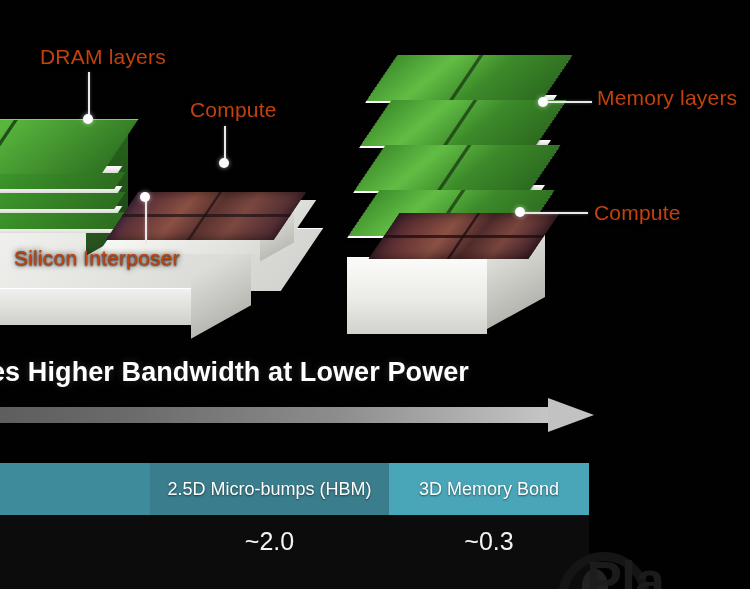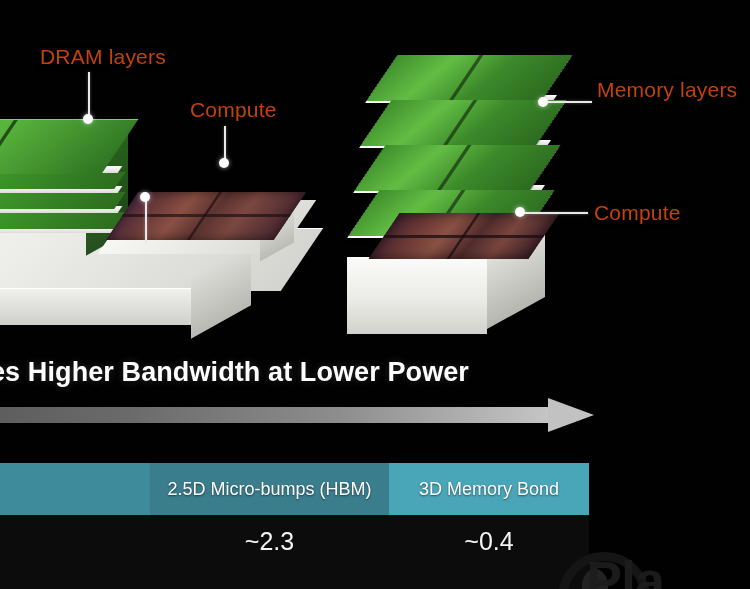--- a/index.html
+++ b/index.html
@@ -199,20 +199,21 @@
   </div>
 
   <div class="lbl" style="left:40px;top:45px">DRAM layers</div>
   <div class="leaderv" style="left:88px;top:72px;height:46px"></div>
   <div class="dot" style="left:83px;top:114px"></div>
 
   <div class="lbl" style="left:190px;top:98px">Compute</div>
   <div class="leaderv" style="left:224px;top:126px;height:36px"></div>
   <div class="dot" style="left:219px;top:158px"></div>
 
+  <div class="lbl" style="left:14px;top:246px">Silicon Interposer</div>
   <div class="leaderv" style="left:145px;top:198px;height:46px"></div>
   <div class="dot" style="left:140px;top:192px"></div>
 
   <div id="rightFig">
 
     <div class="plate-edge" style="left:20px;top:50px"></div>
     <div class="plate plate-green" style="left:22px;top:10px"></div>
 
     <div class="plate-edge" style="left:14px;top:95px"></div>
     <div class="plate plate-green" style="left:16px;top:55px"></div>
@@ -221,21 +222,21 @@
     <div class="plate plate-green" style="left:10px;top:100px"></div>
 
     <div class="plate-edge" style="left:2px;top:185px"></div>
     <div class="plate plate-green" style="left:4px;top:145px"></div>
 
     <div class="blk-side"></div>
     <div class="blk-front"></div>
     <div class="blk-top"></div>
   </div>
 
-  <div class="lbl" style="left:597px;top:78px">Memory layers</div>
+  <div class="lbl" style="left:597px;top:86px">Memory layers</div>
   <div class="leader" style="left:548px;top:101px;width:44px"></div>
   <div class="dot" style="left:538px;top:97px"></div>
 
   <div class="lbl" style="left:594px;top:201px">Compute</div>
   <div class="leader" style="left:524px;top:212px;width:64px"></div>
   <div class="dot" style="left:515px;top:207px"></div>
 
   <div id="headline">es Higher Bandwidth at Lower Power</div>
 
   <div id="arrowWrap">
@@ -252,24 +253,24 @@
       <span>2.5D Micro-bumps (HBM)</span>
     </div>
     <div class="hrow" id="h2" style="left:447px;width:200px;background:#49a6b8">
       <span>3D Memory Bond</span>
     </div>
 
     <div class="vrow" style="left:0px;width:208px">
       <span></span>
     </div>
     <div class="vrow" style="left:208px;width:239px">
-      <span>~2.3</span>
+      <span>~2.0</span>
     </div>
     <div class="vrow" style="left:447px;width:200px">
-      <span>~0.4</span>
+      <span>~0.3</span>
     </div>
 
   </div>
 
   <div id="wmRing"></div>
   <div id="wmDot"></div>
   <div id="watermark">Pla</div>
 
 </div>
 

